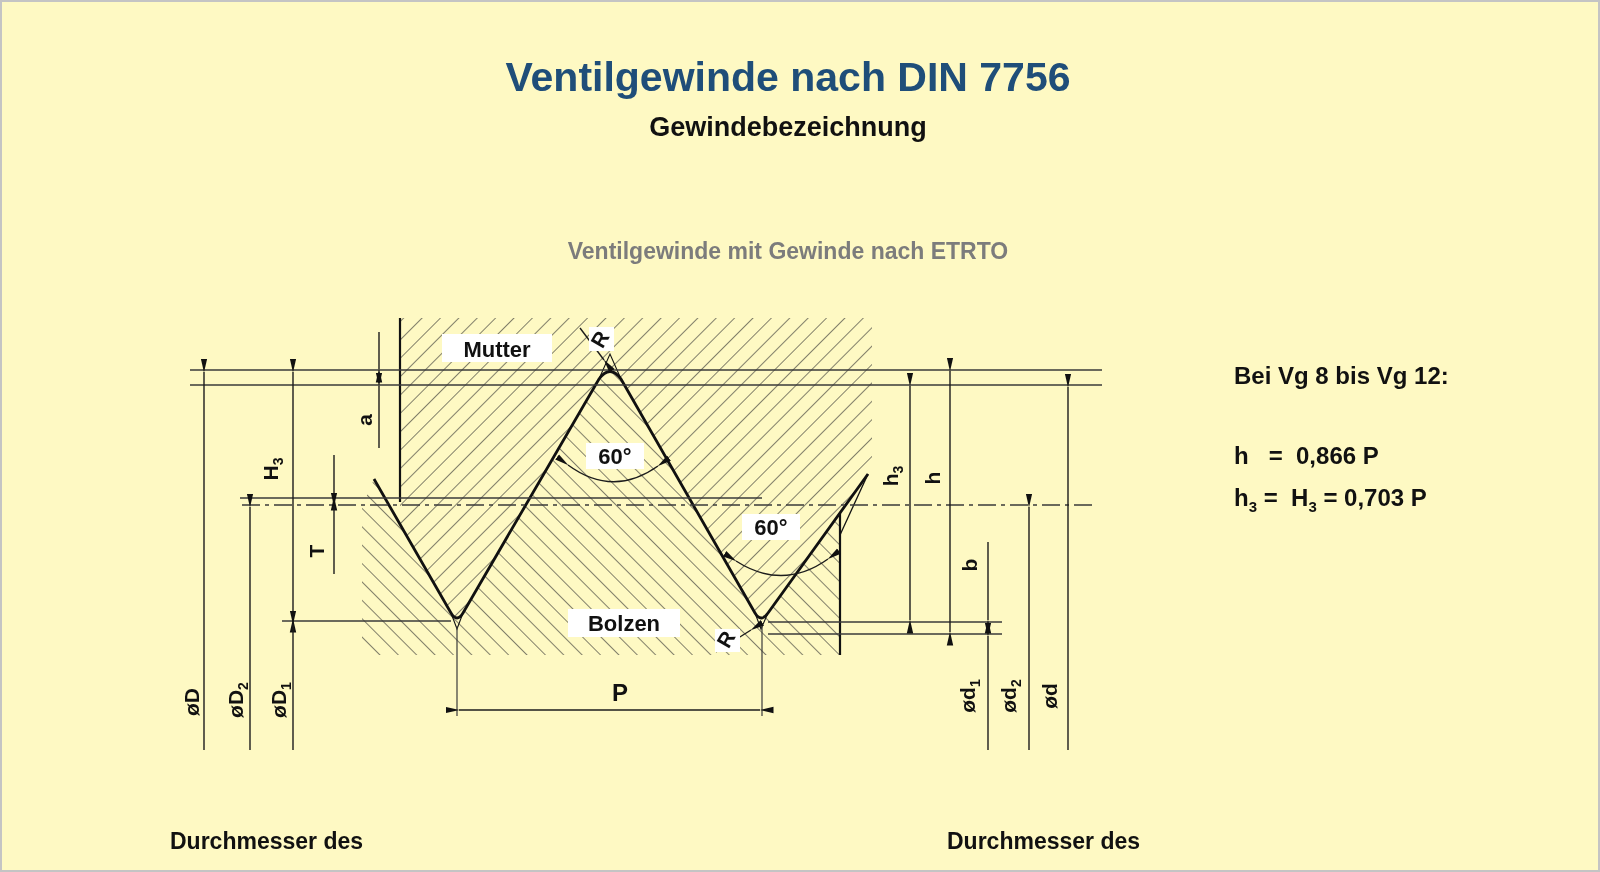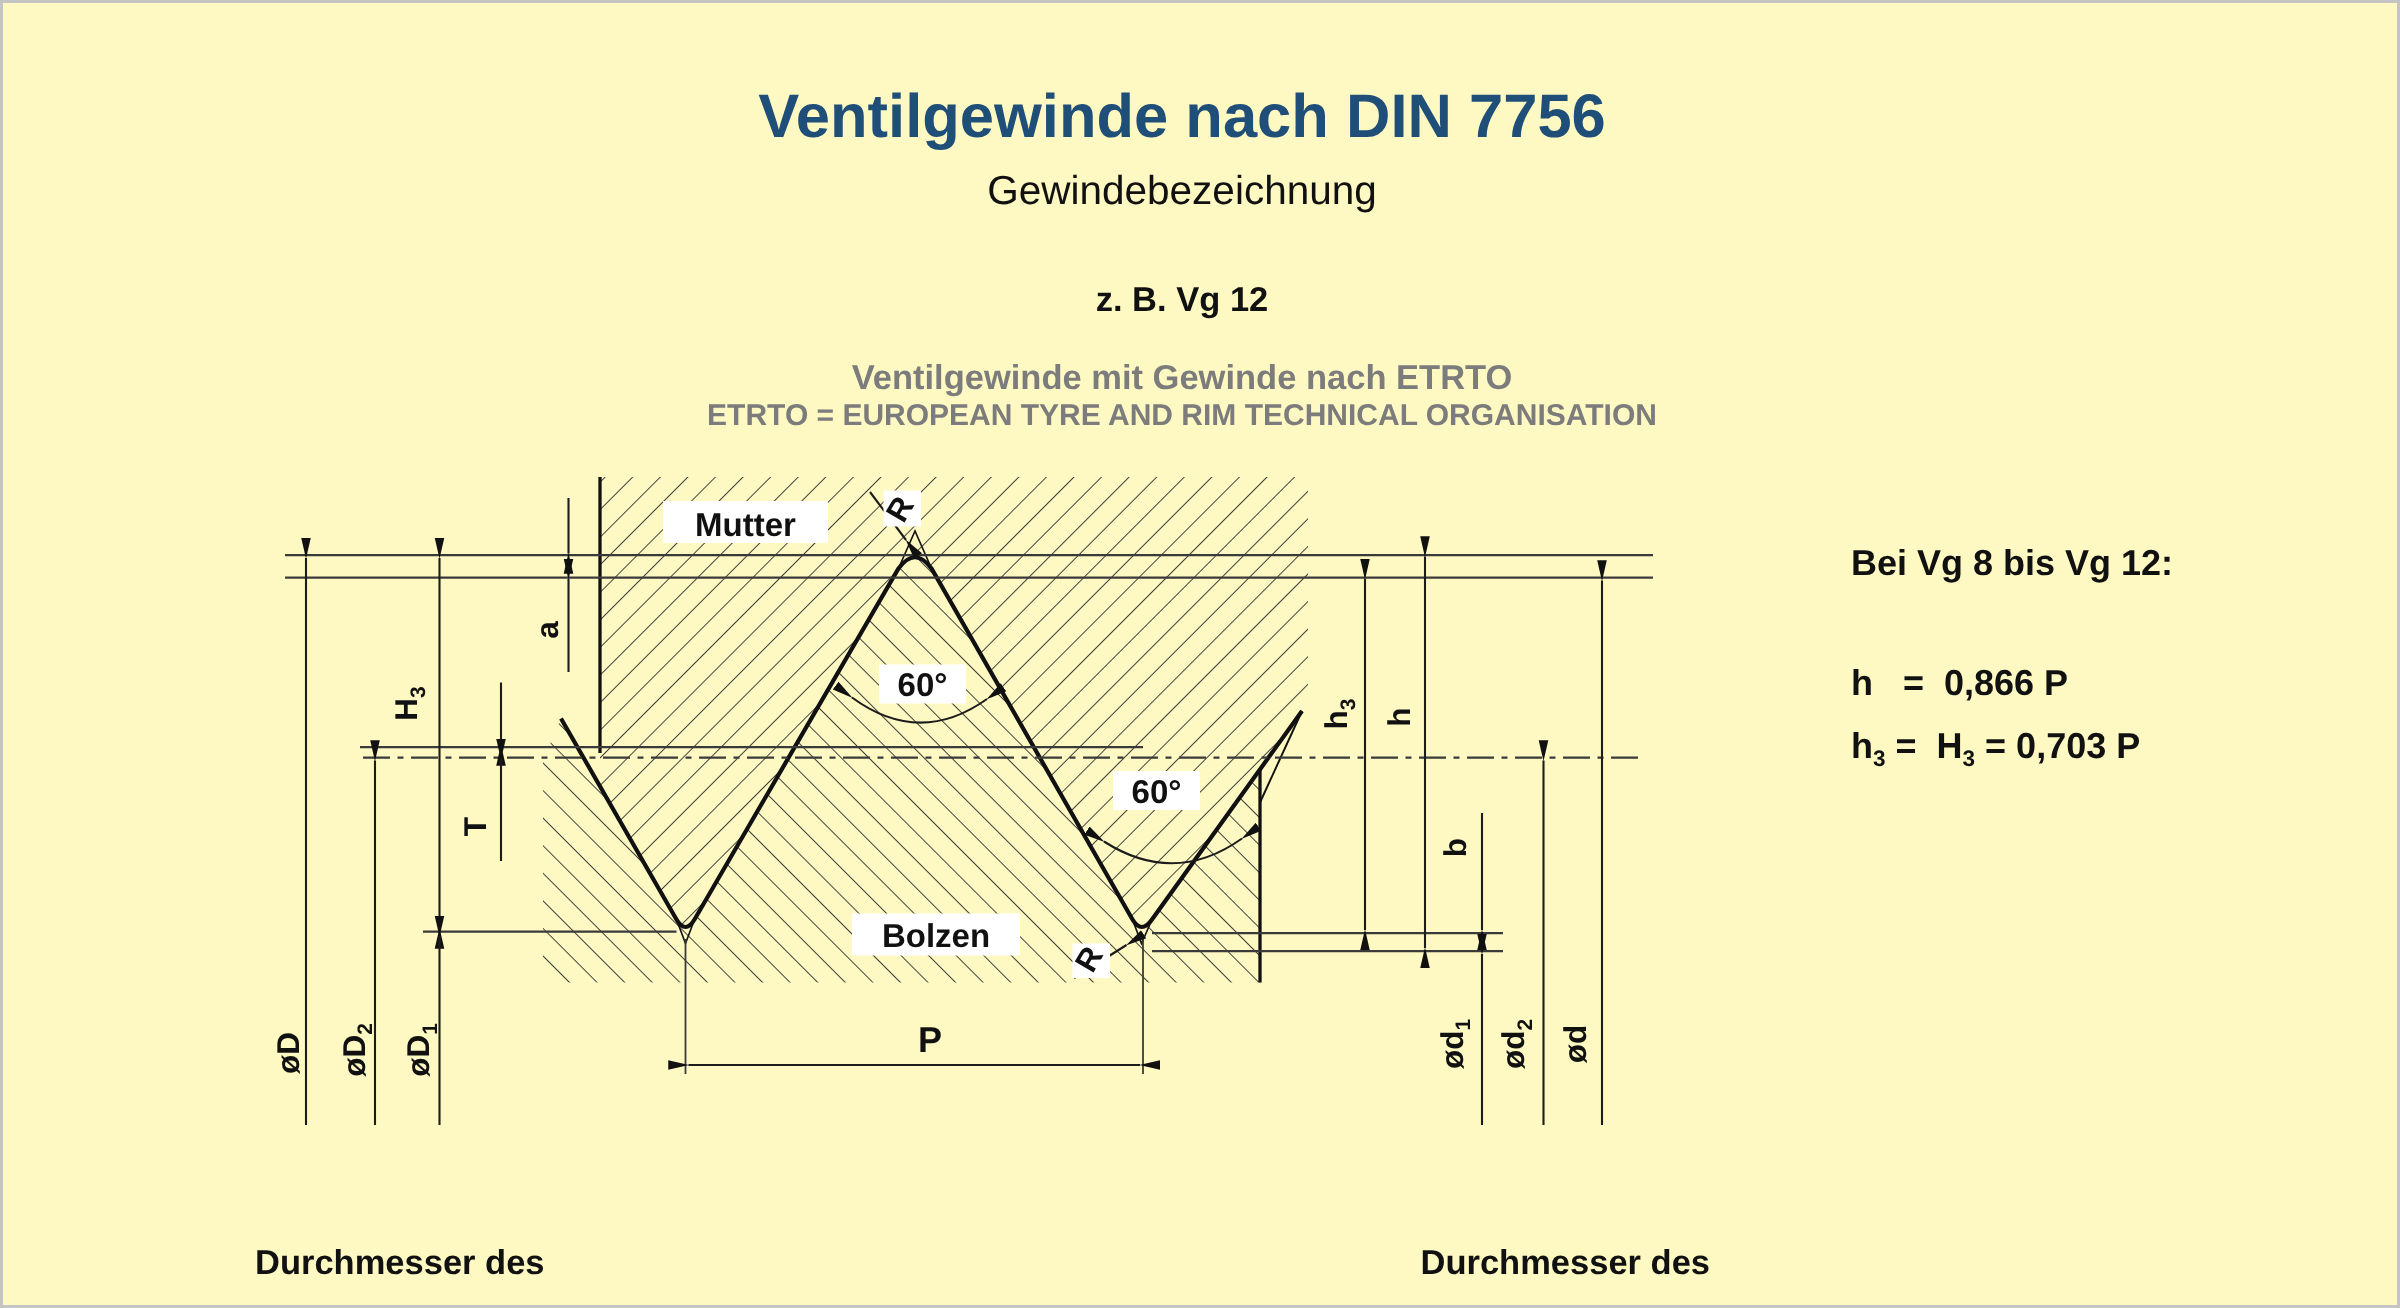--- a/index.html
+++ b/index.html
@@ -4,21 +4,21 @@
 <style>
   html,body{margin:0;padding:0;background:#ffffff;}
   #stage{
     position:relative;width:1600px;height:872px;overflow:hidden;
     background:#fef9c3;border:2px solid #c4c4c4;box-sizing:border-box;
     font-family:"Liberation Sans","DejaVu Sans",sans-serif;
   }
   .abs{position:absolute;}
   .centercol{left:300px;width:972px;text-align:center;}
   #title{top:52px;font-size:41px;font-weight:bold;letter-spacing:0px;}
-  #subtitle{top:110px;font-size:27px;font-weight:normal;color:#111;}
+  #subtitle{top:110px;font-size:27px;font-weight:bold;color:#111;}
   #designation{top:144px;font-size:31px;font-weight:bold;color:#111;}
   #example{top:184px;font-size:23px;font-weight:bold;color:#111;}
   #note1{top:236px;font-size:23px;font-weight:bold;}
   #note2{top:264px;font-size:20px;font-weight:600;}
   .formula-block{left:1232px;white-space:pre;color:#111;}
   #formula-heading{top:360px;font-size:24px;font-weight:bold;}
   #formula-1{top:440px;font-size:24px;font-weight:bold;}
   #formula-2{top:482px;font-size:24px;font-weight:bold;}
   .formula-block sub,#formula-2 sub{font-size:15px;}
   .caption{font-size:23px;font-weight:bold;color:#111;line-height:30px;white-space:pre;}
@@ -30,23 +30,21 @@
   .parttxt{font-size:22px;font-weight:bold;}
   .subtxt{font-size:14px;font-weight:bold;}
 </style>
 </head>
 <body>
 
 <div id="stage">
 
   <div id="title" class="abs centercol" style="color:#1f4e79">Ventilgewinde nach DIN 7756</div>
   <div id="subtitle" class="abs centercol">Gewindebezeichnung</div>
-  <div id="example" class="abs centercol">z. B. Vg 12</div>
   <div id="note1" class="abs centercol" style="color:#7c7c7c">Ventilgewinde mit Gewinde nach ETRTO</div>
-  <div id="note2" class="abs centercol" style="color:#7c7c7c">ETRTO = EUROPEAN TYRE AND RIM TECHNICAL ORGANISATION</div>
 
   <div id="formula-heading" class="abs formula-block">Bei Vg 8 bis Vg 12:</div>
   <div id="formula-1" class="abs formula-block">h   =  0,866 P</div>
   <div id="formula-2" class="abs formula-block"><span>h</span><sub>3</sub><span> =  H</span><sub>3</sub><span> = 0,703 P</span></div>
 
   <div id="caption-left" class="abs caption">
     <div>Durchmesser des</div>
     
   </div>
   <div id="caption-right" class="abs caption">

